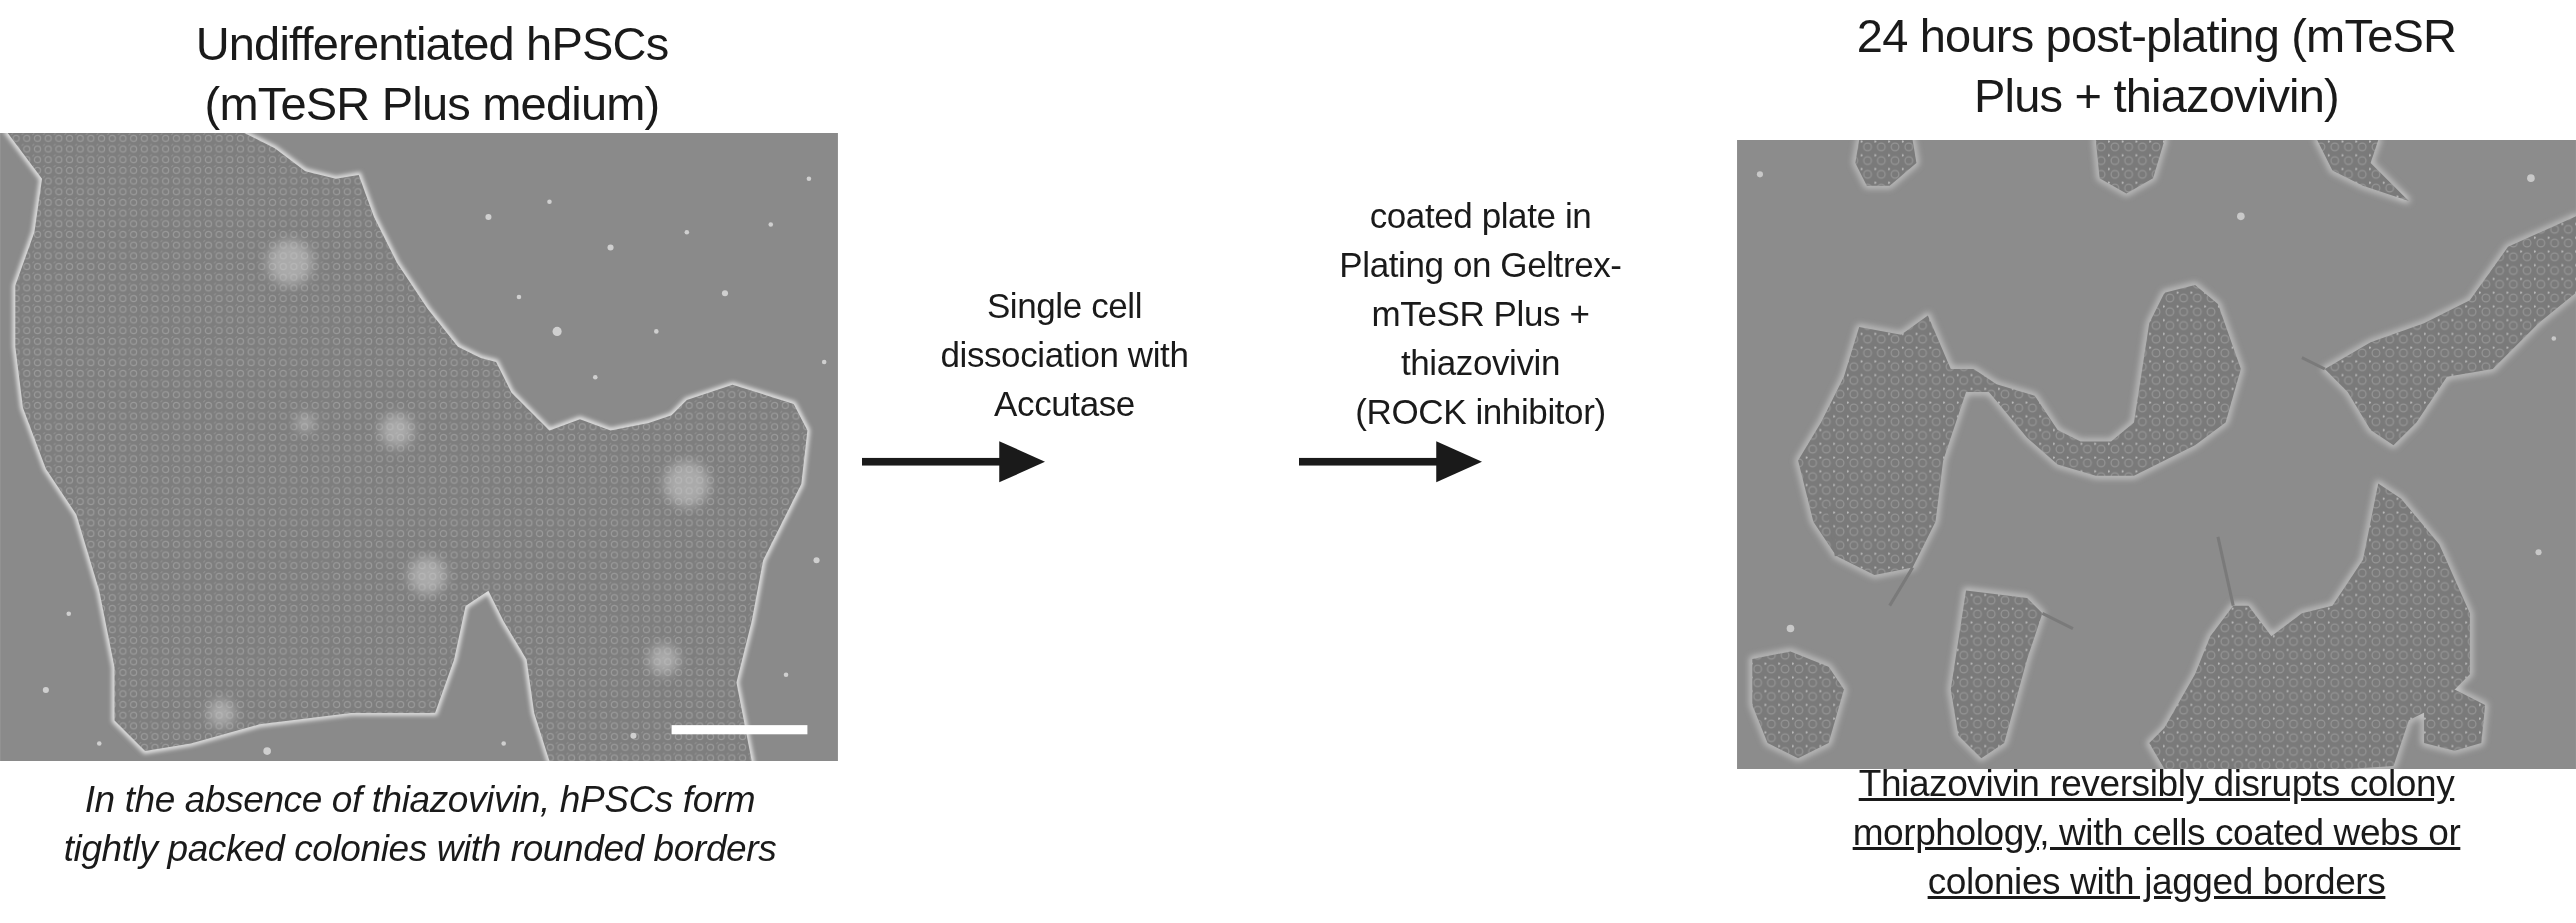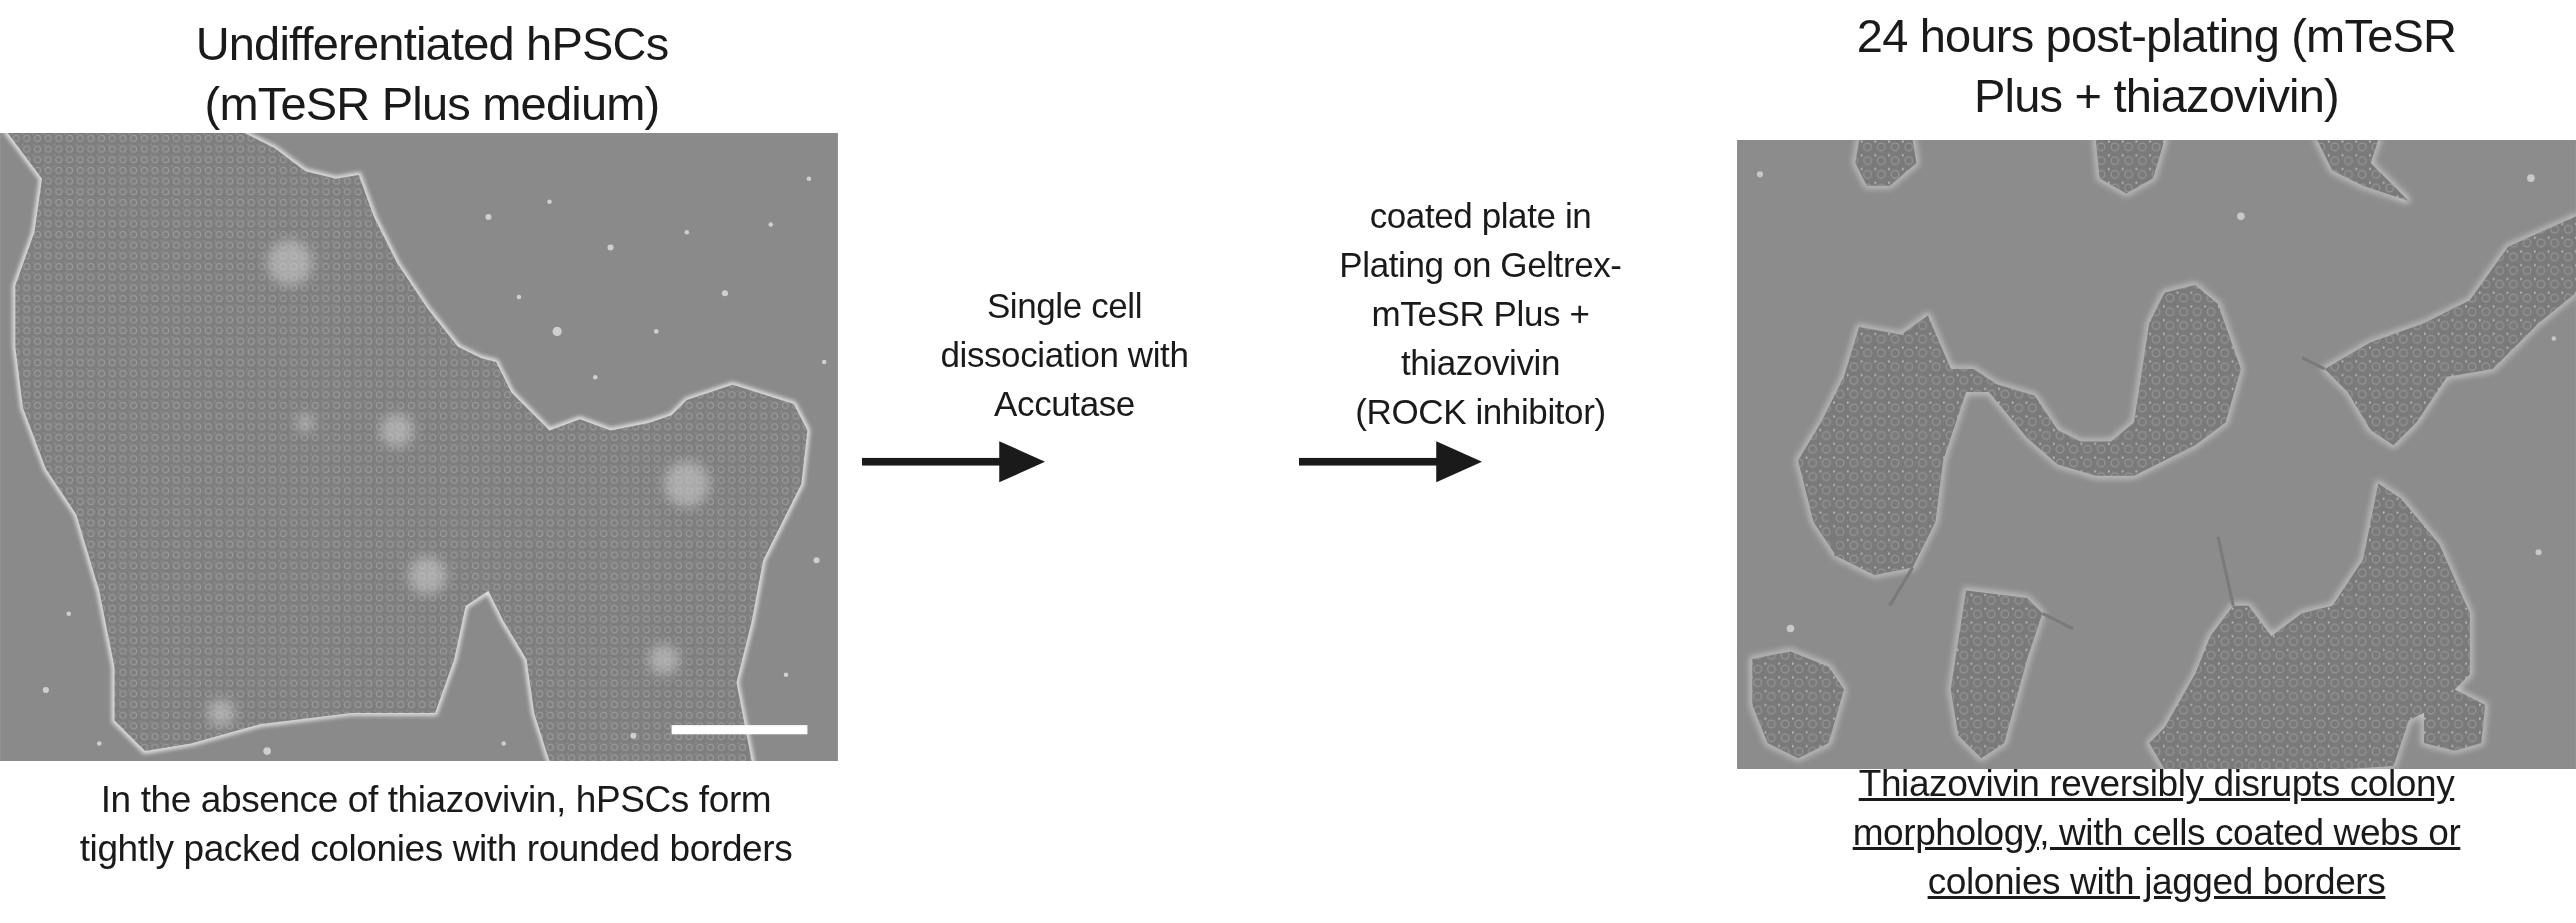--- a/index.html
+++ b/index.html
@@ -72,21 +72,21 @@
         <circle cx="660" cy="800" r="3"></circle>
       <circle cx="350" cy="810" r="5"></circle>
         <circle cx="130" cy="800" r="3"></circle>
         <circle cx="1000" cy="780" r="3"></circle>
     </g>
 
     <rect x="880" y="776" width="178" height="12" fill="#ffffff"></rect>
   </svg>
 </div>
 
-<div class="caption" style="left:16px; width:840px; top:775px;">
+<div class="caption" style="left:0; width:840px; top:775px;font-style:italic;">
   <div>In the absence of thiazovivin, hPSCs form</div>
   <div>tightly packed colonies with rounded borders</div>
 </div>
 
 <div class="step" style="left:862px; width:405px; top:281px;">
   <div>Single cell</div>
   <div>dissociation with</div>
   <div>Accutase</div>
 </div>
 <svg class="arrow" style="left:862px; top:441px;" width="183" height="43" viewBox="0 0 240 56">

